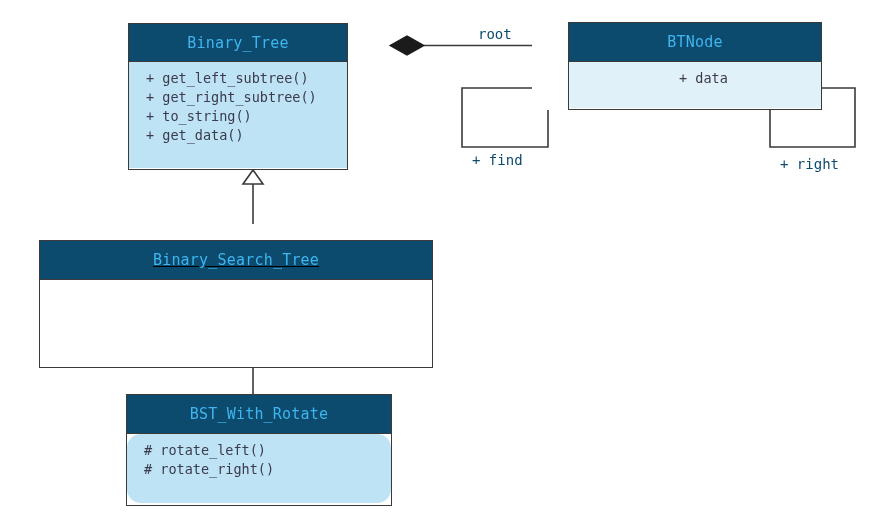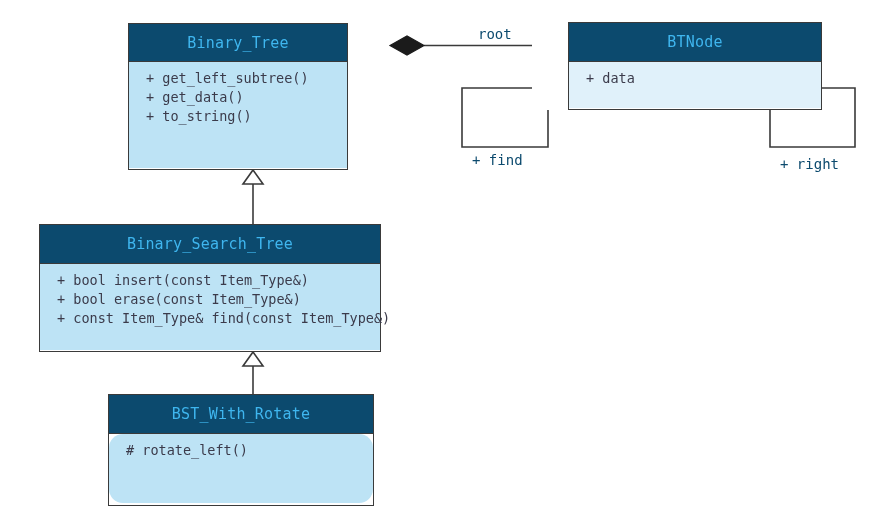--- a/index.html
+++ b/index.html
@@ -43,20 +43,21 @@
     letter-spacing: 0.2px;
     white-space: nowrap;
   }
   .uml-body {
     box-sizing: border-box;
     background: #bde3f5;
     padding: 7px 0 20px 17px;
   }
   .uml-body.pale {
     background: #e0f1fa;
+    text-align: center;
   }
   .uml-member {
     color: #3b3b4b;
     font-size: 13.5px;
     line-height: 19px;
     white-space: nowrap;
   }
   .edge-label {
     position: absolute;
     color: #0c4a6e;
@@ -94,51 +95,48 @@
       <polyline points="770,110 770,147 855,147 855,88 786,88" fill="none" stroke="#3a3a3a" stroke-width="1.6"></polyline>
     </g>
   </svg>
 
   <div class="uml-class" style="left:128px; top:23px; width:220px; height:147px;">
     <div class="uml-header" style="height:38px;">
       <span class="uml-title">Binary_Tree</span>
     </div>
     <div class="uml-body" style="height:106px;">
       <div class="uml-member">+ get_left_subtree()</div>
+      <div class="uml-member">+ get_right_subtree()</div>
+      <div class="uml-member">+ to_string()</div>
       <div class="uml-member">+ get_data()</div>
-      <div class="uml-member">+ to_string()</div>
     </div>
   </div>
 
   <div class="uml-class" style="left:532px; top:22px; width:254px; height:88px;margin-left:36px;">
     <div class="uml-header" style="height:39px;">
       <span class="uml-title">BTNode</span>
     </div>
     <div class="uml-body pale" style="height:46px;">
       <div class="uml-member">+ data</div>
     </div>
   </div>
 
-  <div class="uml-class" style="left:39px; top:224px; width:342px; height:128px;">
+  <div class="uml-class" style="left:39px; top:240px; width:394px; height:128px;text-decoration:underline;">
     <div class="uml-header" style="height:39px;">
       <span class="uml-title">Binary_Search_Tree</span>
     </div>
-    <div class="uml-body" style="height:86px;">
-      <div class="uml-member">+ bool insert(const Item_Type&amp;)</div>
-      <div class="uml-member">+ bool erase(const Item_Type&amp;)</div>
-      <div class="uml-member">+ const Item_Type&amp; find(const Item_Type&amp;)</div>
-    </div>
   </div>
 
-  <div class="uml-class" style="left:108px; top:394px; width:266px; height:112px;">
+  <div class="uml-class" style="left:126px; top:394px; width:266px; height:112px;">
     <div class="uml-header" style="height:39px;">
       <span class="uml-title">BST_With_Rotate</span>
     </div>
     <div class="uml-body" style="height:69px;border-radius:14px;">
       <div class="uml-member"># rotate_left()</div>
+      <div class="uml-member"># rotate_right()</div>
     </div>
   </div>
 
   <div class="edge-label" style="left:478px; top:26px;">root</div>
 
   <div class="edge-label" style="left:472px; top:152px;">+ find</div>
 
   <div class="edge-label" style="left:780px; top:156px;">+ right</div>
 
 </div>

